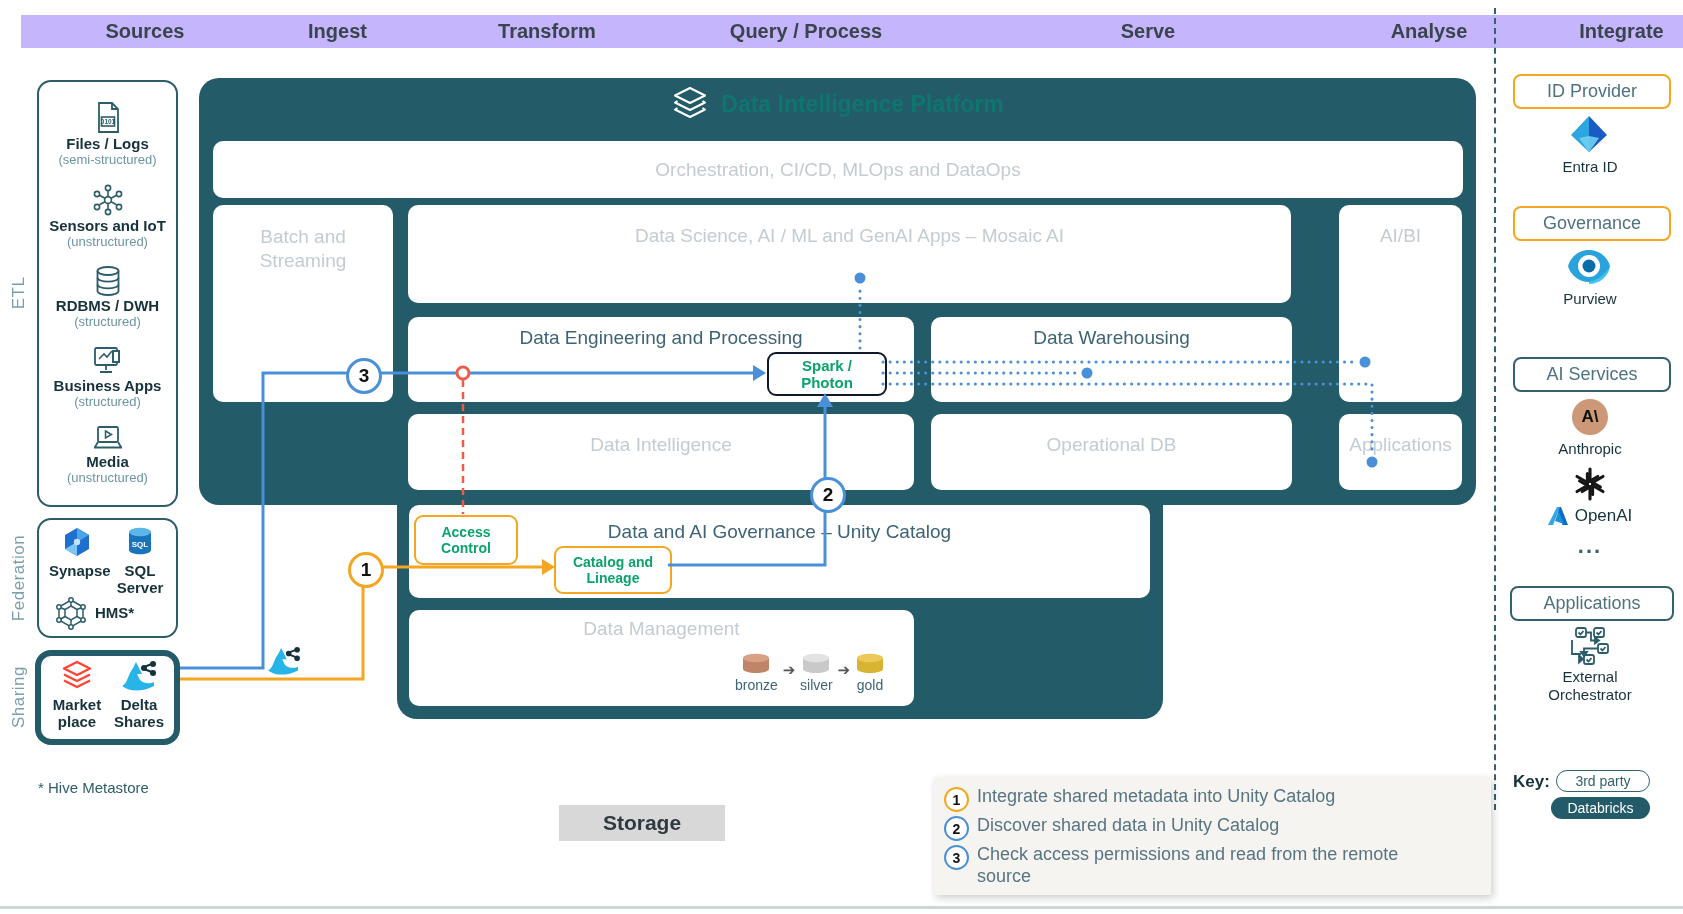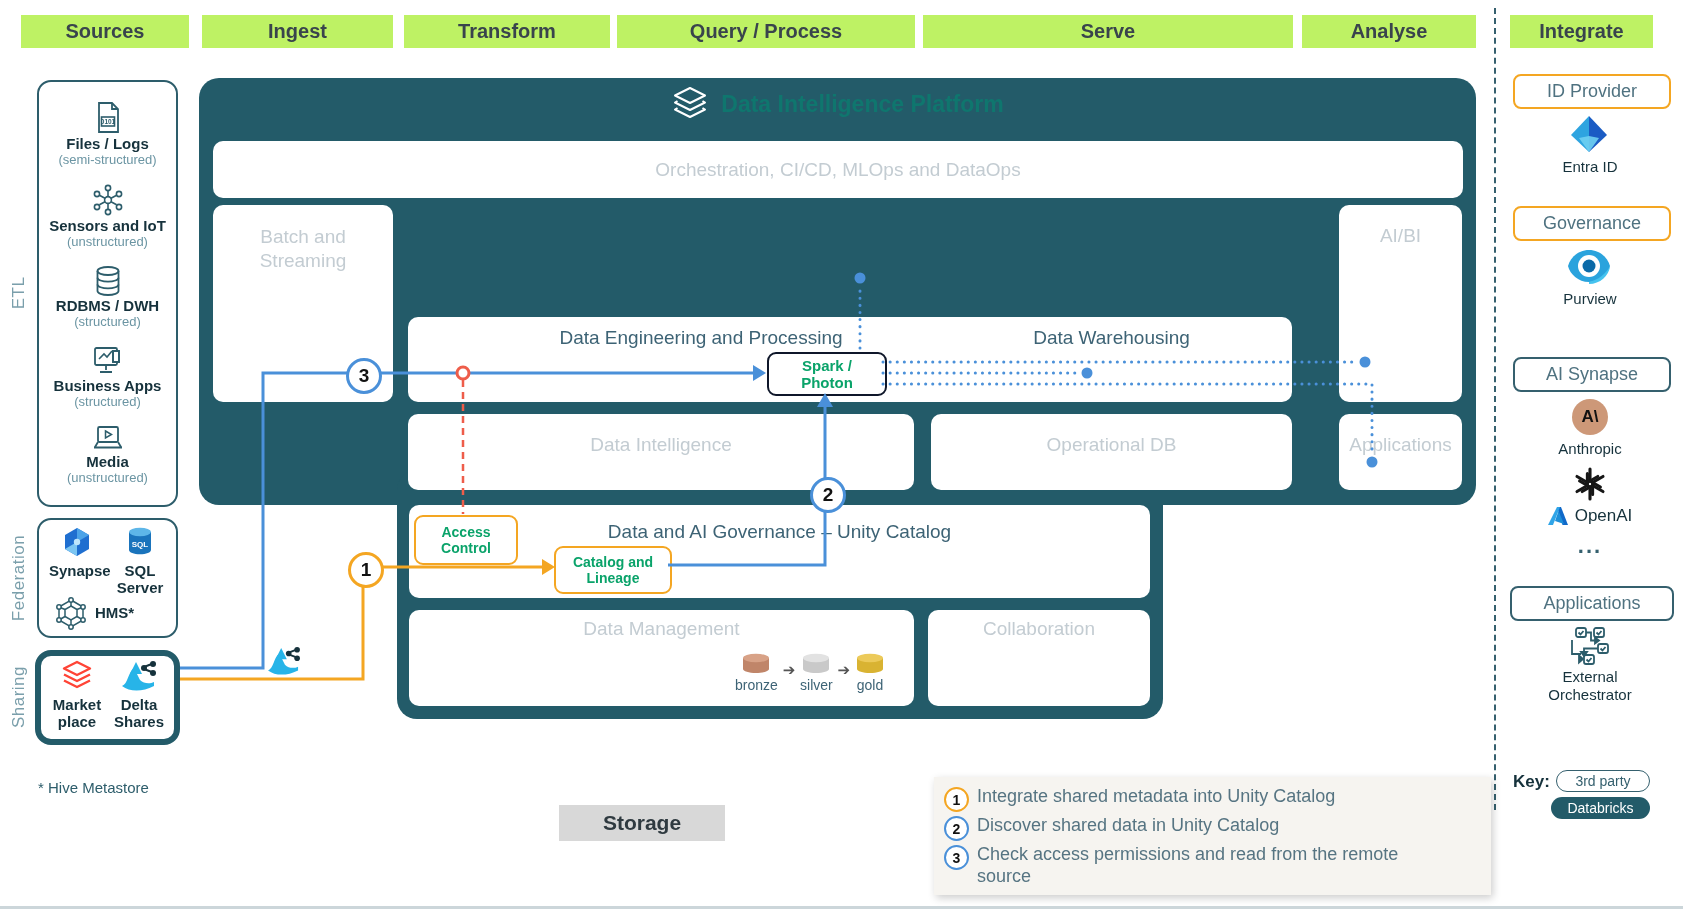--- a/index.html
+++ b/index.html
@@ -1,19 +1,19 @@
 <!DOCTYPE html>
 <html><head>
 <meta charset="utf-8">
 <style>
   html,body{margin:0;padding:0;background:#fff;}
   #stage{position:relative;width:1683px;height:914px;background:#fff;
          font-family:"Liberation Sans", sans-serif;overflow:hidden;}
-  .hdr{position:absolute;top:15px;height:33px;background:#bef264;color:#39444c;
-       font-size:20px;font-weight:bold;display:flex;align-items:center;justify-content:center;}
+  .hdr{position:absolute;top:15px;height:33px;background:#c4b5fd;color:#39444c;
+       font-size:20px;font-weight:bold;display:flex;align-items:center;justify-content:center;padding-left:40px;}
   .vlabel{position:absolute;width:120px;text-align:center;transform:rotate(-90deg);
           color:#7a9fab;font-size:17px;letter-spacing:.5px;left:-41px;}
   .sidebox{position:absolute;background:#fff;border:2px solid #2d5d6b;border-radius:14px;}
   .etl-item{display:flex;flex-direction:column;align-items:center;text-align:center;}
   .itm-label{font-size:15px;font-weight:bold;color:#16323c;line-height:1.15;}
   .itm-sub{font-size:13px;color:#6b95a3;line-height:1.2;}
   .teal{position:absolute;background:#235b69;border-radius:20px;}
   .wbox{position:absolute;background:#fff;border-radius:10px;}
   .title-gray{color:#c3ccd2;font-size:19px;text-align:center;padding-top:20px;}
   .title-dark{color:#3d6375;font-size:19px;text-align:center;padding-top:10px;}
@@ -214,26 +214,29 @@
   </div>
 
   <div class="wbox" style="left:213px;top:141px;width:1250px;height:57px;display:flex;align-items:center;justify-content:center;">
     <span class="title-gray" style="padding:0;">Orchestration, CI/CD, MLOps and DataOps</span>
   </div>
 
   <div class="wbox" style="left:213px;top:205px;width:180px;height:197px;">
     <div class="title-gray" style="width:130px;margin:0 auto;line-height:1.25;">Batch and Streaming</div>
   </div>
 
+  <div class="wbox" style="left:408px;top:205px;width:883px;height:98px;">
+    <div class="title-gray">Data Science, AI / ML and GenAI Apps – Mosaic AI</div>
+  </div>
 
   <div class="wbox" style="left:1339px;top:205px;width:123px;height:197px;">
     <div class="title-gray">AI/BI</div>
   </div>
 
-  <div class="wbox" style="left:408px;top:317px;width:506px;height:85px;padding-left:40px;">
+  <div class="wbox" style="left:408px;top:317px;width:506px;height:85px;">
     <div class="title-dark">Data Engineering and Processing</div>
   </div>
 
   <div class="wbox" style="left:931px;top:317px;width:361px;height:85px;">
     <div class="title-dark">Data Warehousing</div>
   </div>
 
   <div class="greenbox b-blue" style="left:767px;top:352px;width:116px;height:40px;font-size:15px;">
     <span style="width:70px;">Spark / Photon</span>
   </div>
@@ -259,23 +262,20 @@
   </div>
 
   <div class="greenbox b-yellow" style="left:554px;top:546px;width:114px;height:44px;">
     <span style="width:92px;">Catalog and Lineage</span>
   </div>
 
   <div class="wbox" style="left:409px;top:610px;width:505px;height:96px;">
     <div class="title-gray" style="padding-top:8px;">Data Management</div>
   </div>
 
-  <div class="wbox" style="left:928px;top:610px;width:222px;height:96px;">
-    <div class="title-gray" style="padding-top:8px;">Collaboration</div>
-  </div>
 
   <div class="medal">
     <div class="med-col">
       <svg width="30" height="22" viewBox="0 0 30 22">
         <path d="M2 5 v11 c0 2.2 5.8 4 13 4 s13 -1.8 13 -4 v-11 z" fill="#c08569"></path>
         <ellipse cx="15" cy="5" rx="13" ry="4.2" fill="#d8a287"></ellipse>
       </svg>
       <div class="med-lbl">bronze</div>
     </div>
     <div class="med-arrow">➔</div>
@@ -384,21 +384,21 @@
   </div>
   <svg class="ric" style="left:1566px;top:246px;" width="46" height="40" viewBox="0 0 46 40">
     <path d="M23 4 C34 4 42 12 44 20 C42 28 34 36 23 36 C12 36 4 28 2 20 C4 12 12 4 23 4 Z" fill="#2aa3dd"></path>
     <circle cx="23" cy="20" r="11" fill="#fff"></circle>
     <circle cx="23" cy="20" r="6.5" fill="#0b6aa8"></circle>
     <path d="M23 36 C32 34 40 28 44 20 C43 30 34 38 23 38 Z" fill="#45c3ef"></path>
   </svg>
   <div class="rlabel" style="top:290px;">Purview</div>
 
   <div class="pill p-teal" style="top:357px;">
-    <span>AI Synapse</span>
+    <span>AI Services</span>
   </div>
   <div style="position:absolute;left:1572px;top:399px;width:36px;height:36px;border-radius:50%;background:#cd9878;
        display:flex;align-items:center;justify-content:center;font-weight:bold;font-size:17px;color:#111;">A\</div>
   <div class="rlabel" style="top:440px;">Anthropic</div>
   <svg class="ric" style="left:1570px;top:464px;" width="40" height="40" viewBox="0 0 40 40">
     <g stroke="#161616" stroke-width="3.1" fill="none" stroke-linecap="round" stroke-linejoin="round">
       <path d="M20 5 V17 L30.4 23" transform="rotate(0 20 20)"></path>
       <path d="M20 5 V17 L30.4 23" transform="rotate(60 20 20)"></path>
       <path d="M20 5 V17 L30.4 23" transform="rotate(120 20 20)"></path>
       <path d="M20 5 V17 L30.4 23" transform="rotate(180 20 20)"></path>

